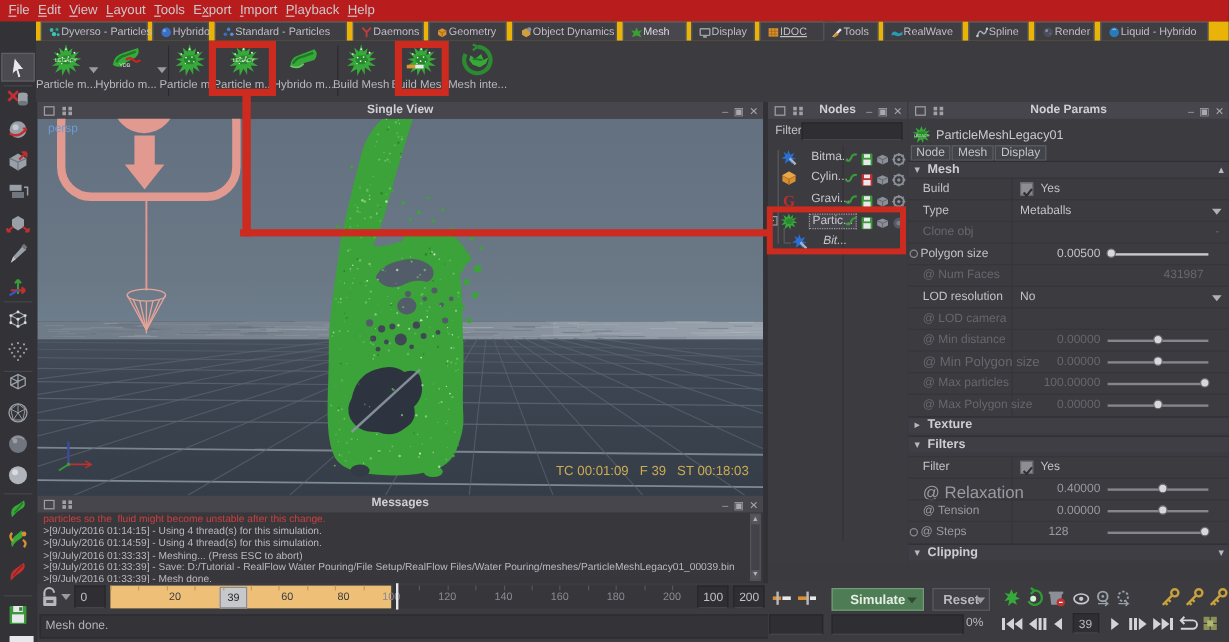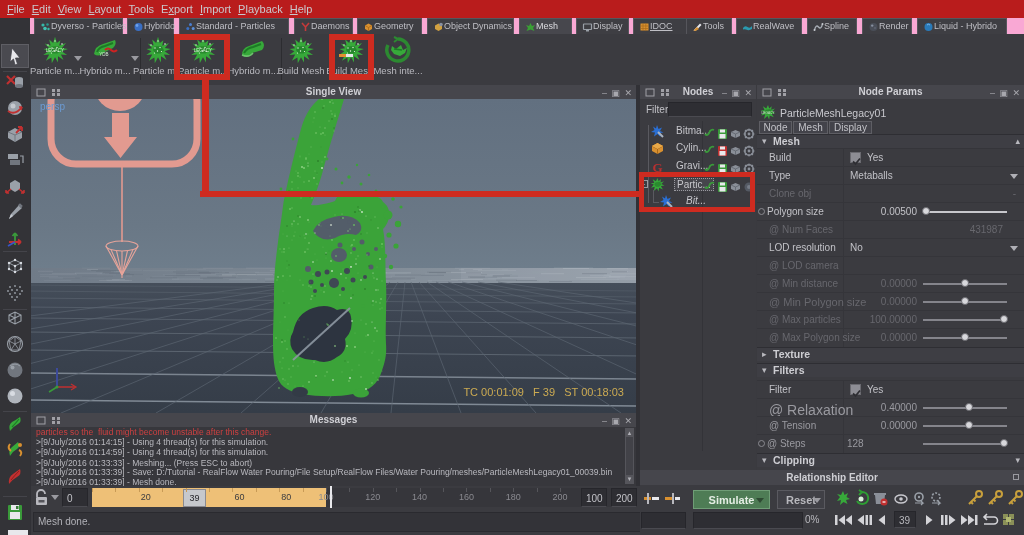--- a/index.html
+++ b/index.html
@@ -6,21 +6,21 @@
 html,body { width:1024px; height:535px; overflow:hidden; background:#3a3a3f;
   font-family:"Liberation Sans", sans-serif; }
 .abs { position:absolute; }
 #stage { position:relative; width:1024px; height:535px; background:#3a3a3f; }
 
 #menubar { left:0; top:0; width:1024px; height:18px; background:#b91c1c;
   color:#c9c9ce; font-size:11px; line-height:18px; }
 #menubar { padding-left:7px; } #menubar span { margin-right:7px; }
 #menubar u { text-decoration:underline; }
 
-#tabrow { left:30px; top:18px; width:994px; height:16px; background:#f9a8d4; }
+#tabrow { left:30px; top:18px; width:994px; height:16px; background:#eab308; }
 .tab { position:absolute; top:0; height:16px; background:#3e3e43;
   border:1px solid #56565c; border-bottom:none; color:#bfbfc5; font-size:9px;
   line-height:14px; white-space:nowrap; padding:0 2px 0 16px; }
 .tab.sel { background:#47474d; color:#dcdce0; }
 .tab .ti { position:absolute; left:5px; top:3px; width:11px; height:10px; }
 
 #toolbar { left:30px; top:34px; width:994px; height:51px; background:#3b3b40; overflow:hidden; }
 .tbtn { position:absolute; top:2px; text-align:center; color:#b9b9bf; font-size:9.5px; }
 .tbtn .lbl { margin-top:1px; }
 .tsep { position:absolute; top:4px; width:1px; height:42px; background:#2c2c30; }
@@ -1118,35 +1118,31 @@
 <div style="position:absolute;left:86px;top:0;width:1px;height:18px;background:#35353a;"></div>
 <div style="position:absolute;left:12px;top:3px;font-size:10px;color:#9a9aa0;">@ Tension</div>
 <div style="position:absolute;left:90px;top:3px;width:70px;text-align:right;font-size:10px;color:#9a9aa0;">0.00000</div>
 <div style="position:absolute;left:166px;top:8px;width:84px;height:1.5px;background:#85858c;"></div>
         <div style="position:absolute;left:208.2px;top:4px;width:8px;height:8px;border-radius:50%;background:#d8d8dc;border:1px solid #6a6a70;"></div>
 </div>
 <div style="position:absolute;left:0;top:349px;width:267px;height:18px;border-top:1px solid #35353a;">
 <div style="position:absolute;left:86px;top:0;width:1px;height:18px;background:#35353a;"></div>
 <div style="position:absolute;left:1px;top:5px;width:7px;height:7px;border-radius:50%;border:1px solid #8a8a90;"></div>
 <div style="position:absolute;left:10px;top:3px;font-size:10px;color:#9a9aa0;">@ Steps</div>
-<div style="position:absolute;left:90px;top:3px;width:70px;text-align:left;font-size:10px;color:#9a9aa0;">128</div>
+<div style="position:absolute;left:90px;top:3px;width:70px;text-align:center;font-size:10px;color:#9a9aa0;">128</div>
 <div style="position:absolute;left:166px;top:8px;width:84px;height:1.5px;background:#85858c;"></div>
         <div style="position:absolute;left:243.48000000000002px;top:4px;width:8px;height:8px;border-radius:50%;background:#d8d8dc;border:1px solid #6a6a70;"></div>
 </div>
 <div style="position:absolute;left:0;top:368px;width:267px;height:14px;background:#3e3e44;border-top:1px solid #2e2e33;">
         <span style="position:absolute;left:5px;top:1px;font-size:9px;color:#b8b8be;">▾</span>
         <span style="position:absolute;left:16px;top:0px;font-size:10.5px;font-weight:bold;color:#cdcdd2;">Clipping</span>
       </div>
 <div style="position:absolute;right:4px;top:370px;font-size:9px;color:#b8b8be;">▾</div>
 </div>
 
-  <div class="abs" style="left:640px;top:470px;width:384px;height:15px;background:#46464c;">
-    <div style="text-align:center;font-size:10px;font-weight:bold;color:#cfcfd4;line-height:15px;">Relationship Editor</div>
-    <div style="position:absolute;right:5px;top:4px;width:6px;height:6px;border:1px solid #9a9aa0;"></div>
-  </div>
 
   <div class="abs" id="messages" style="overflow:hidden;">
 <div class="ptitle" style="left:0;top:0;width:605px;">Messages
   <svg class="ptools-l" viewBox="0 0 26 9">
           <rect x="1" y="1" width="8" height="7" fill="none" stroke="#a0a0a6"></rect>
           <rect x="16" y="1" width="3" height="3" fill="#a0a0a6"></rect>
           <rect x="21" y="1" width="3" height="3" fill="#a0a0a6"></rect>
           <rect x="16" y="5" width="3" height="3" fill="#a0a0a6"></rect>
           <rect x="21" y="5" width="3" height="3" fill="#a0a0a6"></rect>
         </svg>

